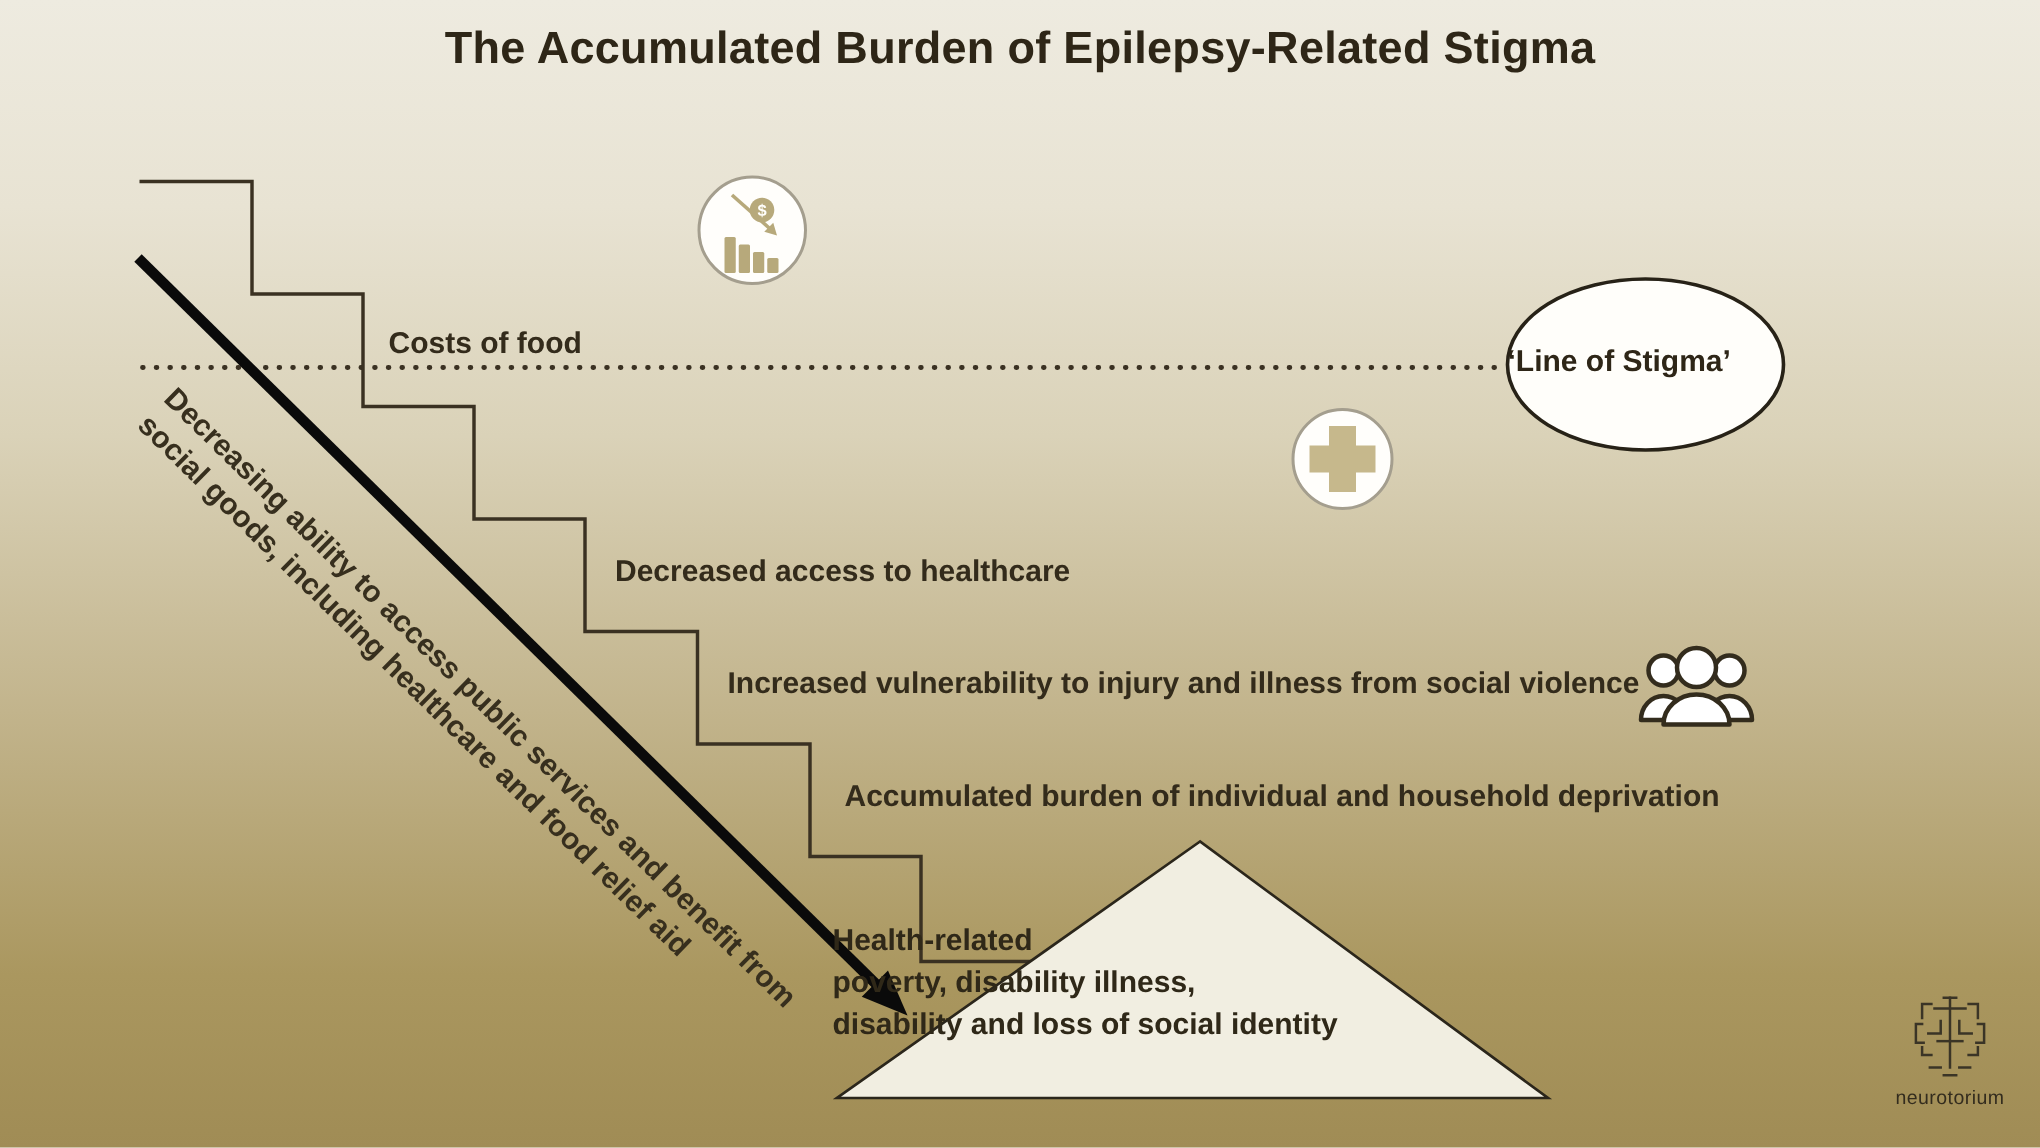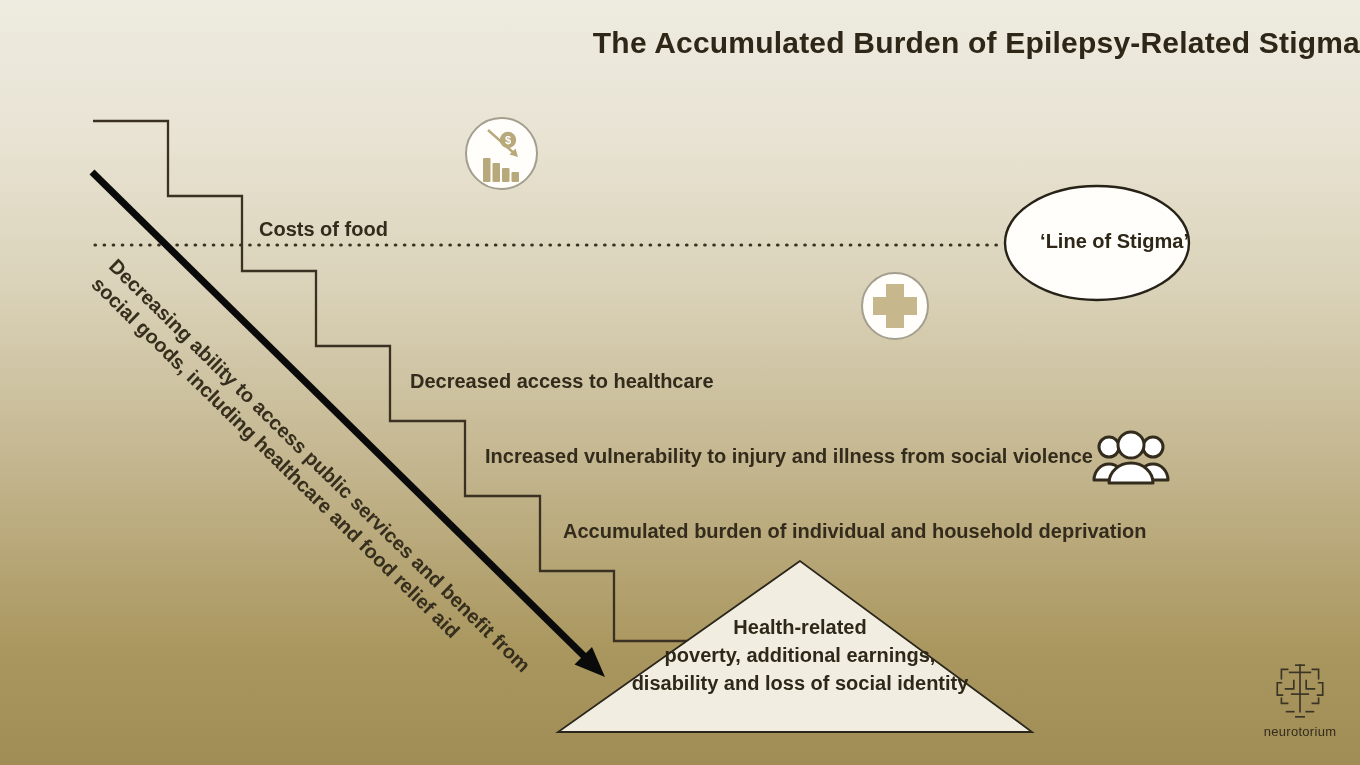--- a/index.html
+++ b/index.html
@@ -5,39 +5,39 @@
   html,body{margin:0;padding:0;}
   #canvas{
     position:relative;
     width:1360px;height:765px;
     overflow:hidden;
     font-family:"Liberation Sans", sans-serif;
     background:linear-gradient(180deg,#EEEBE0 0%,#E8E3D3 18%,#DAD2B8 38%,#C2B48C 62%,#AA975F 85%,#A08C55 100%);
   }
   .abs{position:absolute;}
   #title{
-    left:0;right:0;top:26px;text-align:right;
+    left:0;right:0;top:16px;text-align:center;
     font-size:30px;font-weight:bold;color:#2E2617;letter-spacing:0.2px;
   }
   .step-label{
     font-size:20px;font-weight:bold;color:#332B1B;
     line-height:26px;white-space:nowrap;
   }
   #diagonal-note{
     left:121px;top:254px;width:640px;
     transform:rotate(44.4deg);transform-origin:0 0;
     font-size:20px;font-weight:bold;color:#372F1E;
     line-height:25px;white-space:nowrap;text-align:left;
   }
   #oval-label{
-    left:1005px;top:230px;width:184px;text-align:right;
+    left:1005px;top:230px;width:184px;text-align:left;
     font-size:20px;font-weight:bold;color:#2E2617;white-space:nowrap;
   }
   #triangle-text{
-    left:555px;top:613px;width:490px;text-align:center;
+    left:555px;top:613px;width:490px;text-align:left;
     font-size:20px;font-weight:bold;color:#2F2818;line-height:28px;
   }
   #brand{
     left:1258px;top:660px;width:84px;text-align:center;
   }
   #brand .brand-word{
     margin-top:2px;font-size:13px;color:#332C1E;letter-spacing:0.3px;
   }
   svg{display:block;}
 </style>
@@ -103,21 +103,21 @@
 
   <div id="oval-label" class="abs">‘Line of Stigma’</div>
 
   <div id="diagonal-note" class="abs">
     <div>Decreasing ability to access public services and benefit from</div>
     <div>social goods, including healthcare and food relief aid</div>
   </div>
 
   <div id="triangle-text" class="abs">
     <div>Health-related</div>
-    <div>poverty, additional earnings,</div>
+    <div>poverty, disability illness,</div>
     <div>disability and loss of social identity</div>
   </div>
 
   <div id="brand" class="abs">
     <svg width="84" height="62" viewBox="0 0 60 60" style="margin:0 auto">
       <g stroke="#3A3426" stroke-width="1.6" fill="none" stroke-linecap="square">
         <line x1="30" y1="5" x2="30" y2="50"></line>
         <line x1="26" y1="5" x2="34" y2="5"></line>
         <line x1="20" y1="12" x2="40" y2="12"></line>
         <path d="M18,9 h-6 v9"></path>

